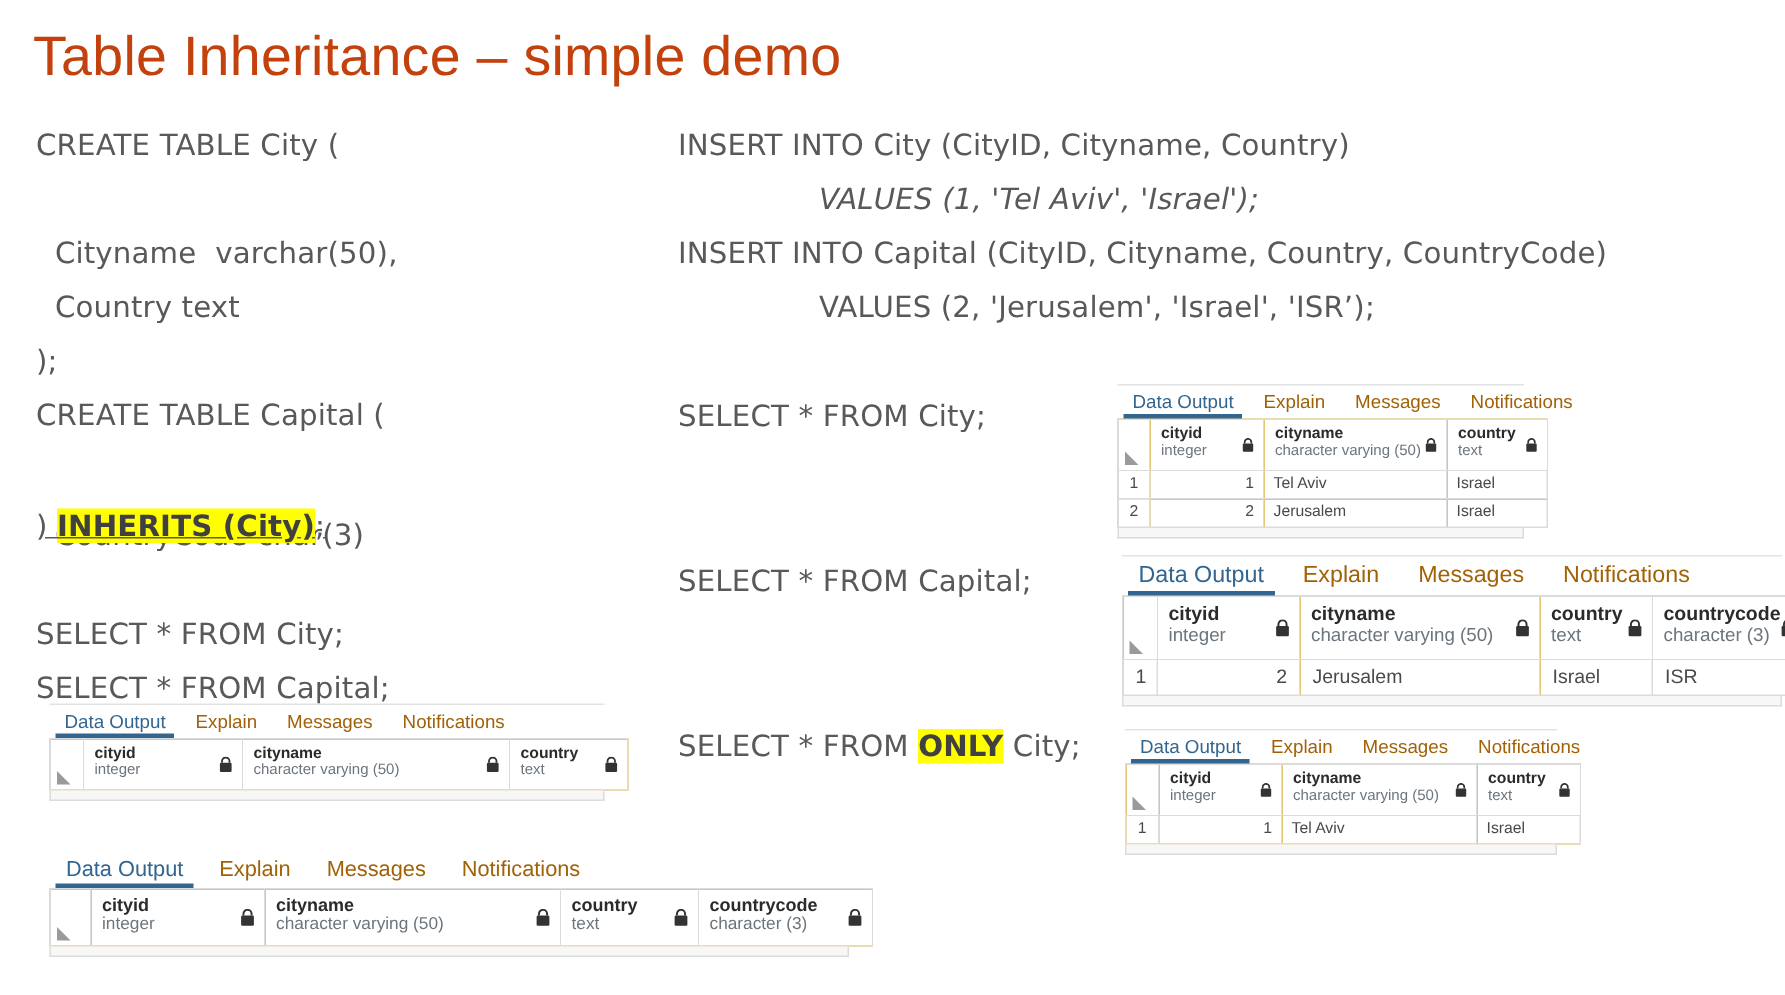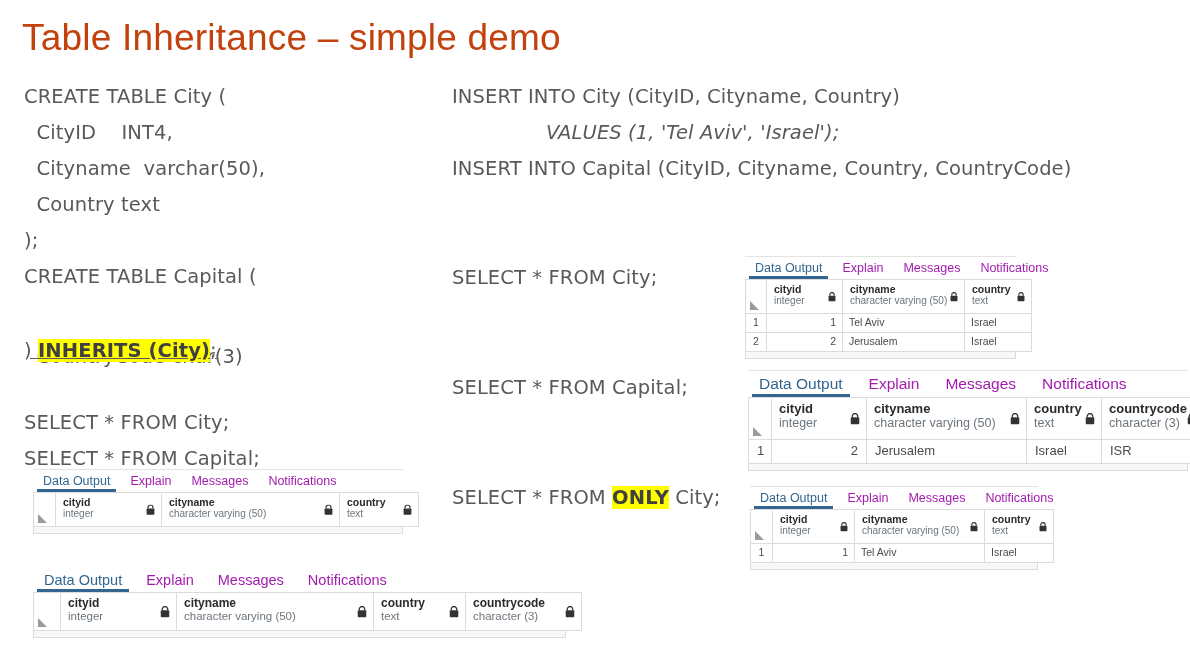--- a/index.html
+++ b/index.html
@@ -62,21 +62,21 @@
   }
 
   .tabbar {
     display: flex;
     align-items: flex-end;
     gap: 0;
     padding-top: 4px;
   }
   .tab {
     font-family: "Liberation Sans", sans-serif;
-    color: #a21caf;
+    color: #a16207;
     white-space: nowrap;
     position: relative;
     padding-bottom: 4px;
   }
   .tab.active {
     color: #326690;
   }
   .tab.active::after {
     content: "";
     position: absolute;
@@ -184,21 +184,20 @@
   .sz-lg th.colhead { height: 42px; }
 </style>
 </head>
 <body>
 
 <div id="slide">
 
   <div class="slide-title">Table Inheritance – simple demo</div>
 
   <div class="code-line" style="left:24px; top:85px;">CREATE TABLE City (</div>
-  <div class="code-line" style="left:24px; top:121px;">  CityID    INT4,</div>
   <div class="code-line" style="left:24px; top:157px;">  Cityname  varchar(50),</div>
   <div class="code-line" style="left:24px; top:193px;">  Country text</div>
   <div class="code-line" style="left:24px; top:229px;">);</div>
   <div class="code-line" style="left:24px; top:265px;">CREATE TABLE Capital (</div>
   <div class="code-line" style="left:24px; top:301px;margin-top:44px;">  CountryCode char(3)</div>
 
   <div class="code-line" style="left:24px; top:339px;text-decoration:underline;"><span>) </span><span class="hl">INHERITS (City)</span><span>;</span></div>
 
   <div class="code-line" style="left:24px; top:411px;">SELECT * FROM City;</div>
   <div class="code-line" style="left:24px; top:447px;">SELECT * FROM Capital;</div>
@@ -307,20 +306,21 @@
         </th>
       </tr>
     </tbody>
       </table>
     <div class="grid-footer"></div>
   </div>
 
   <div class="code-line" style="left:452px; top:85px;">INSERT INTO City (CityID, Cityname, Country)</div>
   <div class="code-line" style="left:546px; top:121px;font-style:italic;">VALUES (1, 'Tel Aviv', 'Israel');</div>
   <div class="code-line" style="left:452px; top:157px;">INSERT INTO Capital (CityID, Cityname, Country, CountryCode)</div>
+  <div class="code-line" style="left:546px; top:193px;">VALUES (2, 'Jerusalem', 'Israel', 'ISR’);</div>
 
   <div class="code-line" style="left:452px; top:266px;">SELECT * FROM City;</div>
   <div class="code-line" style="left:452px; top:376px;">SELECT * FROM Capital;</div>
 
   <div class="code-line" style="left:452px; top:486px;"><span>SELECT * FROM </span><span class="hl">ONLY</span><span> City;</span></div>
 
   <div class="result-panel sz-sm" style="left:730px; top:256px; width:286px;">
     <div class="panel-topline"></div>
     <div class="tabbar">
       <div class="tab active">Data Output</div>

